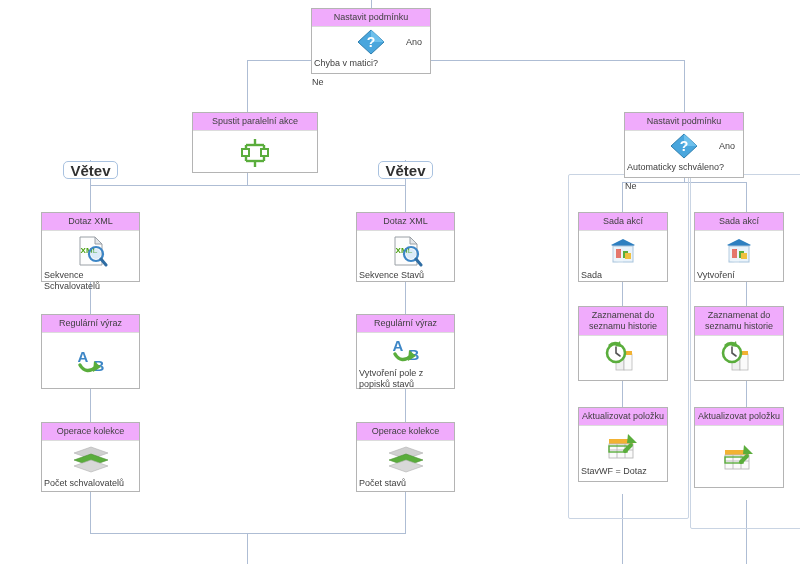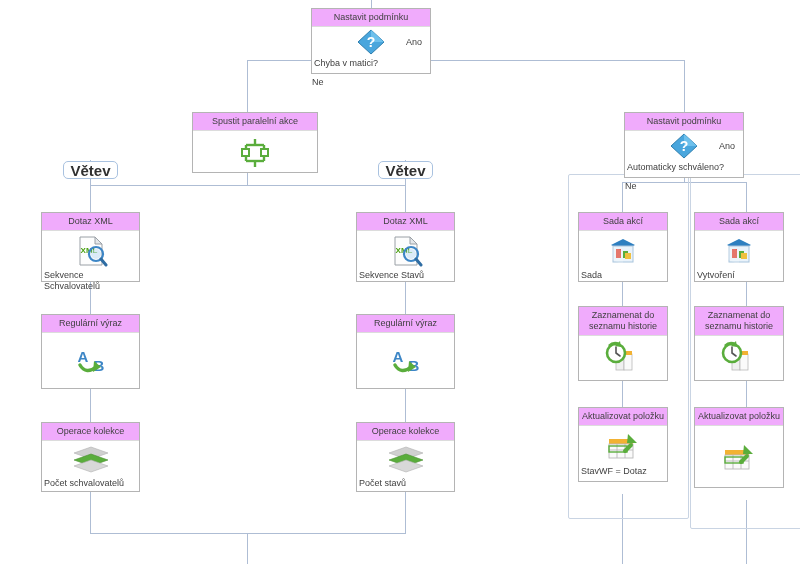--- a/index.html
+++ b/index.html
@@ -234,20 +234,21 @@
   <div class="node" style="left:356px;top:314px;width:99px;height:75px;">
     <div class="node-head">Regulární výraz</div>
     <div class="node-body">
       <svg class="ico" width="34" height="28" viewBox="0 0 34 28">
         <text x="9" y="14" font-size="15" font-weight="bold" fill="#3d86c6" text-anchor="middle" font-family="Liberation Sans, sans-serif">A</text>
         <text x="25" y="23" font-size="15" font-weight="bold" fill="#3d86c6" text-anchor="middle" font-family="Liberation Sans, sans-serif">B</text>
         <path d="M6,17 C10,24 16,24 22,19" stroke="#5aad3c" stroke-width="3.5" fill="none" stroke-linecap="round"></path>
         <polygon points="20,13 27,19 19,24" fill="#5aad3c"></polygon>
       </svg>
     </div>
+    <div class="node-foot">Vytvoření pole z popisků stavů</div>
   </div>
 
   <div class="node" style="left:356px;top:422px;width:99px;height:70px;">
     <div class="node-head">Operace kolekce</div>
     <div class="node-body">
       <svg class="ico" width="40" height="30" viewBox="0 0 40 30">
         <polygon points="20,2 37,8 20,14 3,8" fill="#d0d0d0" stroke="#b0b0b0" stroke-width="0.6"></polygon>
         <polygon points="20,9 37,15 20,21 3,15" fill="#5aad3c" stroke="#4a8f31" stroke-width="0.6"></polygon>
         <polygon points="20,15 37,21 20,27 3,21" fill="#d8d8d8" stroke="#b0b0b0" stroke-width="0.6"></polygon>
       </svg>

